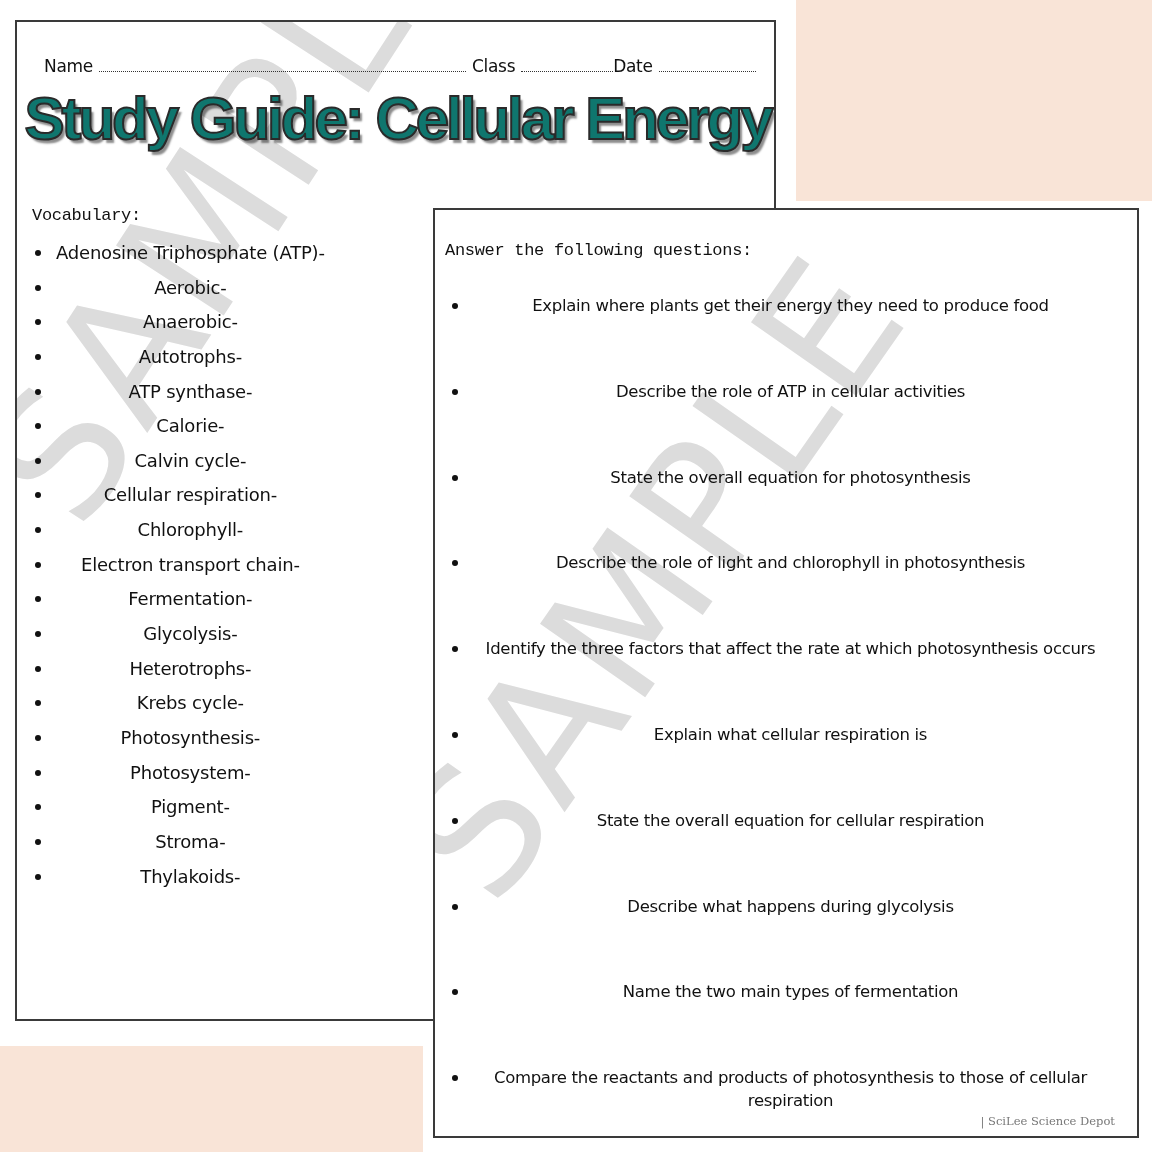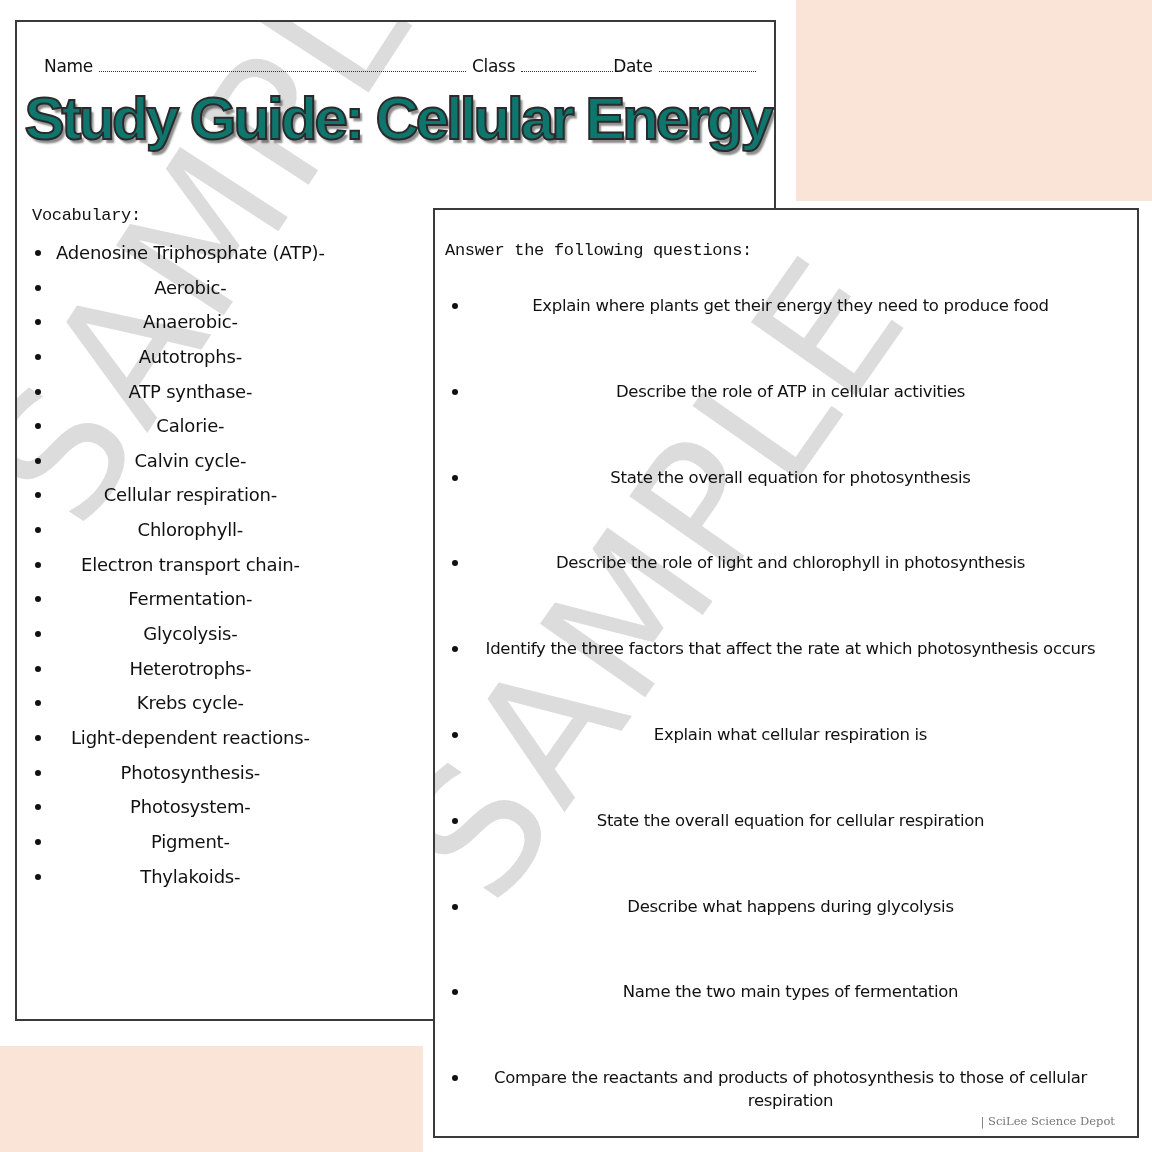--- a/index.html
+++ b/index.html
@@ -104,24 +104,24 @@
     <li><span class="bullet"></span><span>ATP synthase-</span></li>
     <li><span class="bullet"></span><span>Calorie-</span></li>
     <li><span class="bullet"></span><span>Calvin cycle-</span></li>
     <li><span class="bullet"></span><span>Cellular respiration-</span></li>
     <li><span class="bullet"></span><span>Chlorophyll-</span></li>
     <li><span class="bullet"></span><span>Electron transport chain-</span></li>
     <li><span class="bullet"></span><span>Fermentation-</span></li>
     <li><span class="bullet"></span><span>Glycolysis-</span></li>
     <li><span class="bullet"></span><span>Heterotrophs-</span></li>
     <li><span class="bullet"></span><span>Krebs cycle-</span></li>
-    <li><span class="bullet"></span><span>Light-dependent reactions-</span></li>
     <li><span class="bullet"></span><span>Photosynthesis-</span></li>
     <li><span class="bullet"></span><span>Photosystem-</span></li>
     <li><span class="bullet"></span><span>Pigment-</span></li>
+    <li><span class="bullet"></span><span>Stroma-</span></li>
     <li><span class="bullet"></span><span>Thylakoids-</span></li>
   </ul>
 </div>
 
 <div class="page right">
   <div class="watermark">SAMPLE</div>
 
   <div class="section-label">Answer the following questions:</div>
 
   <ul class="questions">

